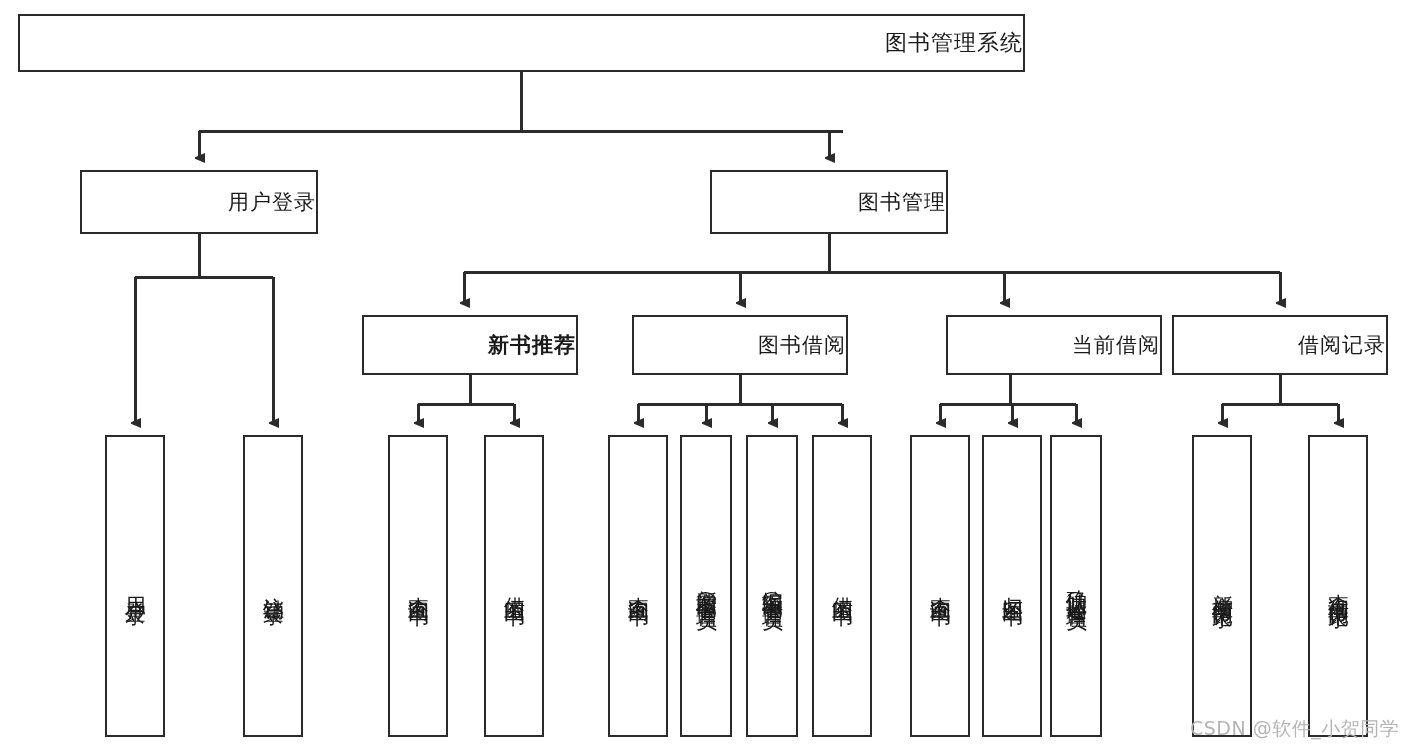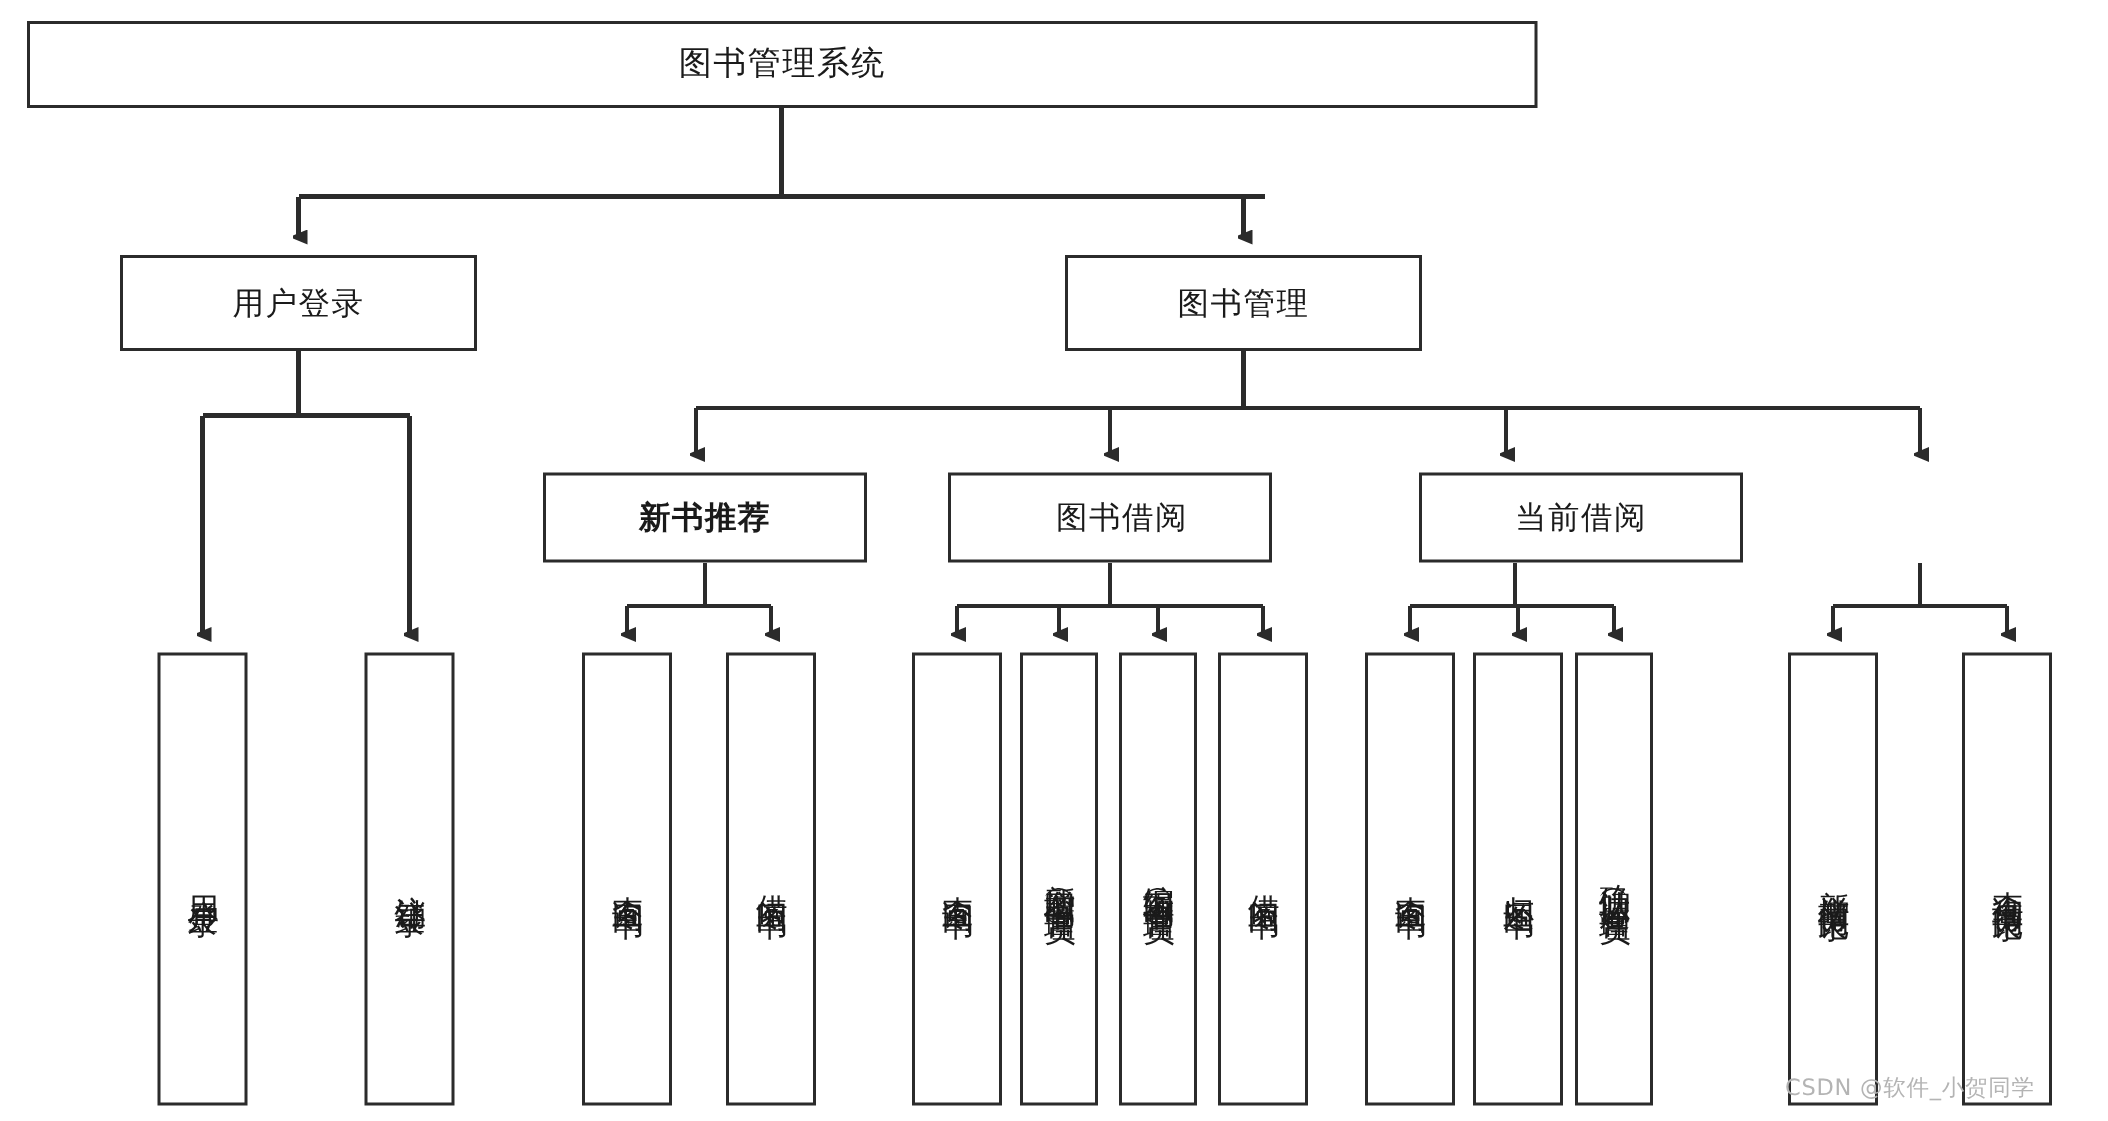--- a/index.html
+++ b/index.html
@@ -26,21 +26,21 @@
     height: 747px;
     pointer-events: none;
   }
   .node {
     position: absolute;
     box-sizing: border-box;
     background: #ffffff;
     border: 2px solid #2b2b2b;
     display: flex;
     align-items: center;
-    justify-content: center;
+    justify-content: flex-end;
     color: #1a1a1a;
     z-index: 2;
   }
   .node .label {
     display: block;
     text-align: center;
     line-height: 1.18;
     white-space: nowrap;
   }
   
@@ -59,21 +59,21 @@
   }
   .node.vert .label {
     writing-mode: vertical-rl;
     text-orientation: upright;
     font-size: 21px;
     letter-spacing: 3px;
     line-height: 1;
   }
   .watermark {
     position: absolute;
-    font-size: 15px;
+    font-size: 19px;
     color: #b4b4b4;
     white-space: nowrap;
     z-index: 5;
     letter-spacing: 0.5px;
   }
 </style>
 </head>
 <body>
 
 <div id="canvas">
@@ -141,20 +141,23 @@
 
   <div class="node horz" id="n-new_book_rec" style="left: 362px; top: 315px; width: 216px; height: 60px; font-weight: bold;">
     <span class="label">新书推荐</span>
   </div>
   <div class="node horz" id="n-book_borrow" style="left: 632px; top: 315px; width: 216px; height: 60px; padding-left: 16px;">
     <span class="label">图书借阅</span>
   </div>
   <div class="node horz" id="n-current_borrow" style="left: 902px; top: 315px; width: 216px; height: 60px; margin-left: 44px;">
     <span class="label">当前借阅</span>
   </div>
+  <div class="node horz" id="n-borrow_record" style="left: 1172px; top: 315px; width: 216px; height: 60px;">
+    <span class="label">借阅记录</span>
+  </div>
 
   <div id="leaf-host">
       <div class="node vert" style="left: 105px; top: 435px; width: 60px; height: 302px;">
         <span class="label">用户登录</span>
       </div>
       <div class="node vert" style="left: 243px; top: 435px; width: 60px; height: 302px;">
         <span class="label">注销登录</span>
       </div>
       <div class="node vert" style="left: 388px; top: 435px; width: 60px; height: 302px;">
         <span class="label">查询图书</span>

